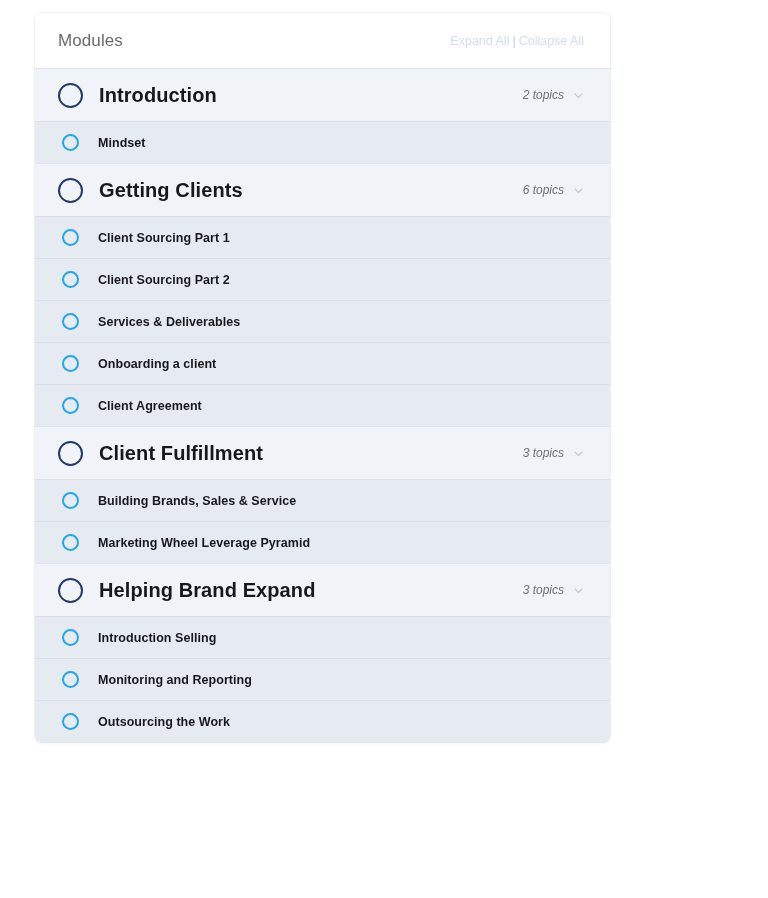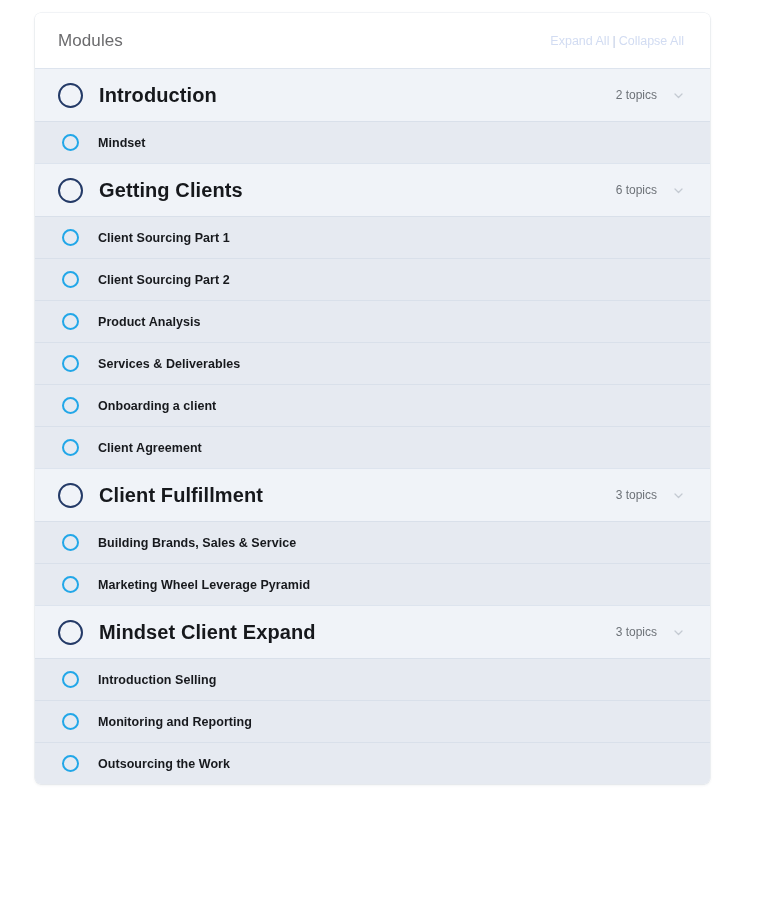--- a/index.html
+++ b/index.html
@@ -13,21 +13,21 @@
   }
 
   .page-wrap {
     width: 768px;
     height: 898px;
     padding: 13px 32px 0 35px;
   }
 
   
   .modules-card {
-    width: 675px;
+    width: 575px;
     background: #ffffff;
     border-radius: 6px;
     overflow: hidden;
     box-shadow: 0 1px 3px rgba(40,55,80,0.10), 0 0 0 0.5px rgba(190,200,215,0.35);
   }
 
   
   .card-header {
     height: 55px;
     background: #ffffff;
@@ -112,21 +112,22 @@
     font-weight: bold;
     color: #17191d;
     letter-spacing: 0.05px;
   }
 
   .spacer { flex: 1 1 auto; }
 
   .mod-right {
     display: flex;
     align-items: center;
-    gap: 16px;
+    gap: 9px;
+    font-style: italic;
   }
 
   .topics-count {
     font-size: 12px;
     color: #6d7278;
     white-space: nowrap;
   }
 
   .chev {
     width: 11px;
@@ -186,24 +187,20 @@
         <div class="topic-row">
           <span class="circle-topic"></span>
           <span class="topic-title">Client Sourcing Part 1</span>
         </div>
         <div class="topic-row">
           <span class="circle-topic"></span>
           <span class="topic-title">Client Sourcing Part 2</span>
         </div>
         <div class="topic-row">
           <span class="circle-topic"></span>
-          <span class="topic-title">Product Analysis</span>
-        </div>
-        <div class="topic-row">
-          <span class="circle-topic"></span>
           <span class="topic-title">Services &amp; Deliverables</span>
         </div>
         <div class="topic-row">
           <span class="circle-topic"></span>
           <span class="topic-title">Onboarding a client</span>
         </div>
         <div class="topic-row">
           <span class="circle-topic"></span>
           <span class="topic-title">Client Agreement</span>
         </div>
@@ -223,21 +220,21 @@
         <div class="topic-row">
           <span class="circle-topic"></span>
           <span class="topic-title">Building Brands, Sales &amp; Service</span>
         </div>
         <div class="topic-row">
           <span class="circle-topic"></span>
           <span class="topic-title">Marketing Wheel Leverage Pyramid</span>
         </div>
         <div class="module-row">
           <span class="circle-mod"></span>
-          <span class="mod-title">Mindset Client Expand</span>
+          <span class="mod-title">Helping Brand Expand</span>
           <span class="spacer"></span>
           <span class="mod-right">
             <span class="topics-count">3 topics</span>
             <span class="chev">
               <svg viewBox="0 0 11 11" fill="none" xmlns="http://www.w3.org/2000/svg">
                 <path d="M2 4 L5.5 7.5 L9 4" stroke="currentColor" stroke-width="1.3" stroke-linecap="round" stroke-linejoin="round"></path>
               </svg>
             </span>
           </span>
         </div>

